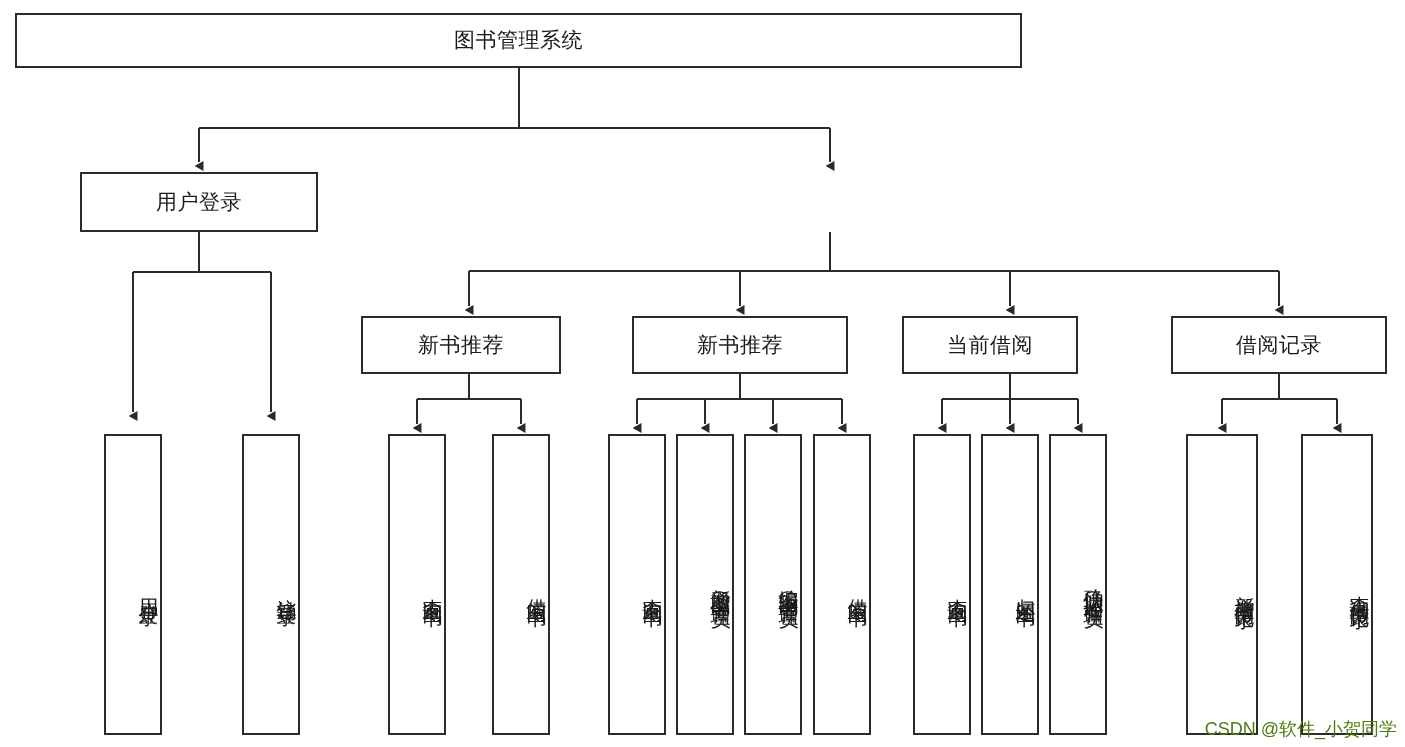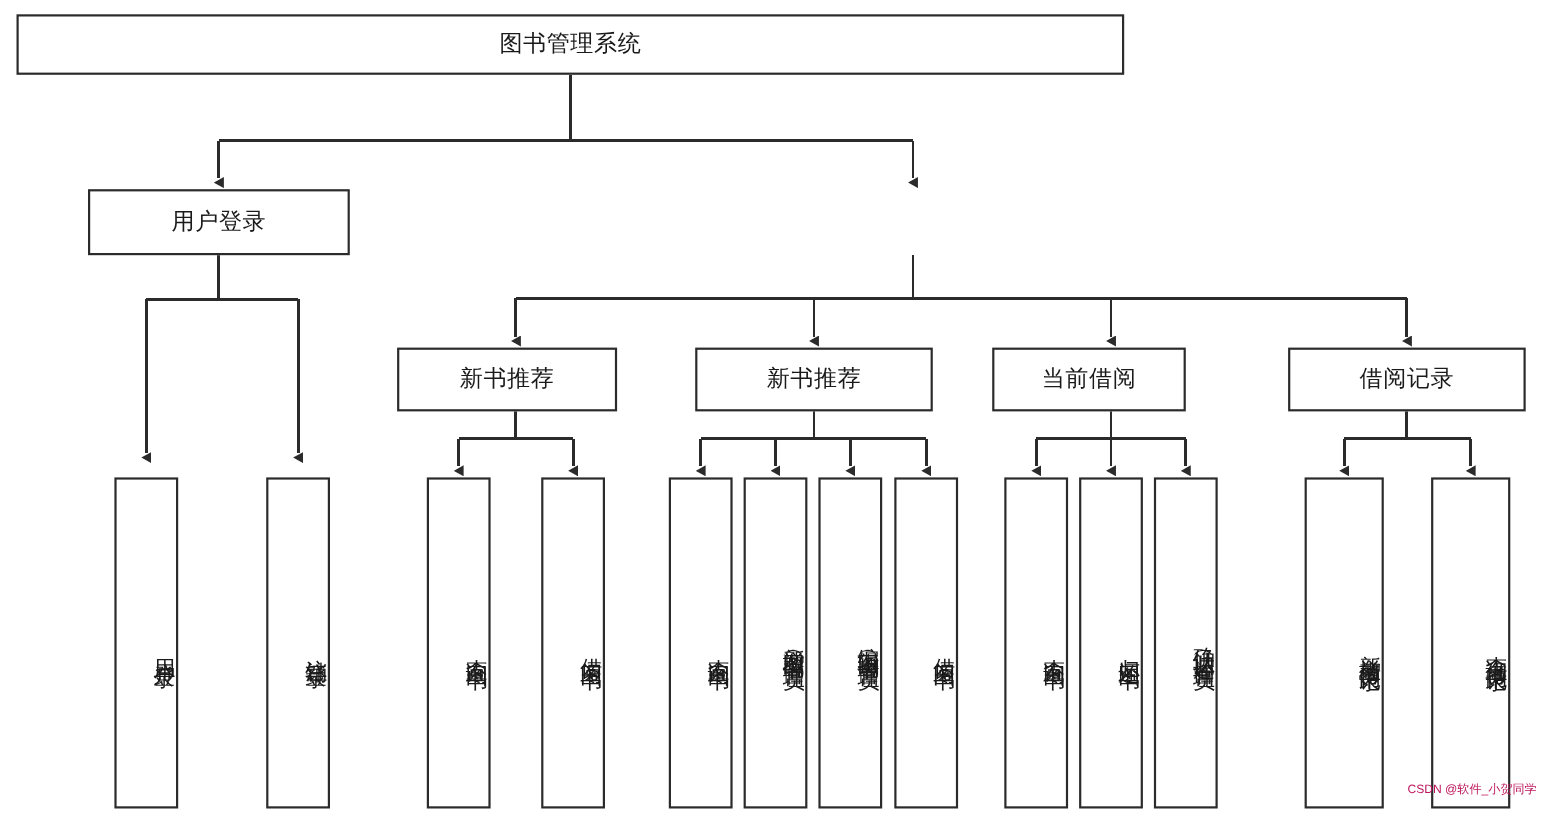--- a/index.html
+++ b/index.html
@@ -56,23 +56,23 @@
     writing-mode: vertical-rl;
     text-orientation: upright;
     white-space: nowrap;
   }
   .node-h-label {
     white-space: nowrap;
   }
   #watermark {
     position: absolute;
     right: 8px;
-    bottom: 22px;
-    font-size: 11px;
-    color: #be185d;
+    bottom: 6px;
+    font-size: 18px;
+    color: #4d7c0f;
     white-space: nowrap;
     pointer-events: none;
   }
 </style>
 </head>
 <body>
 
 <div id="diagram-root">
 
   <svg id="diagram-svg" viewBox="0 0 1405 747" xmlns="http://www.w3.org/2000/svg">

